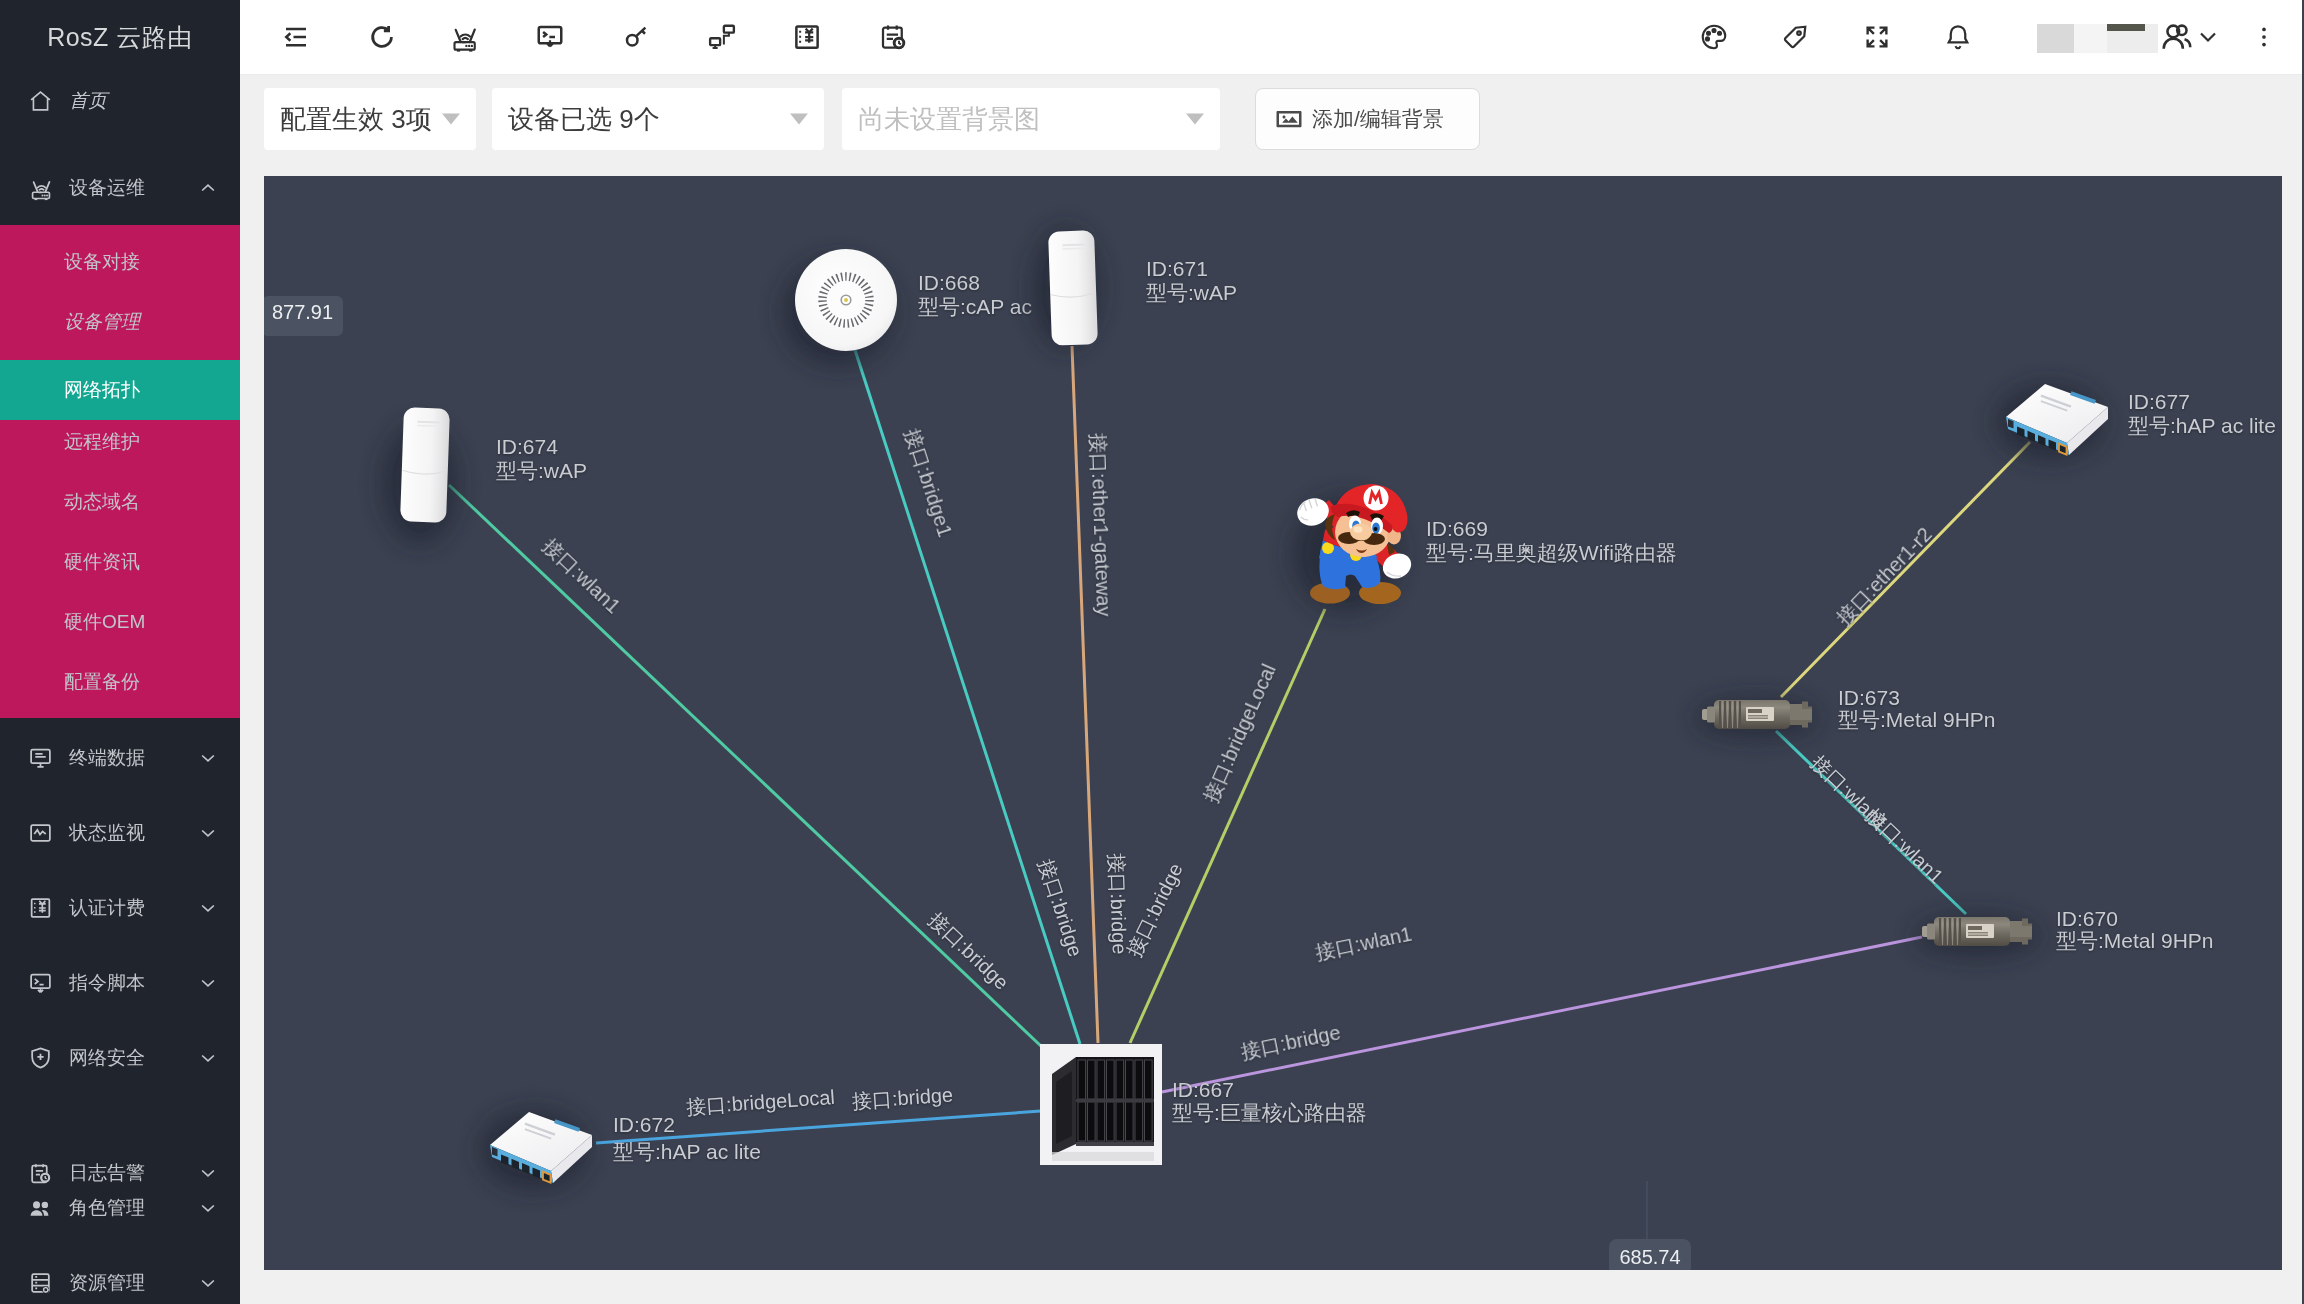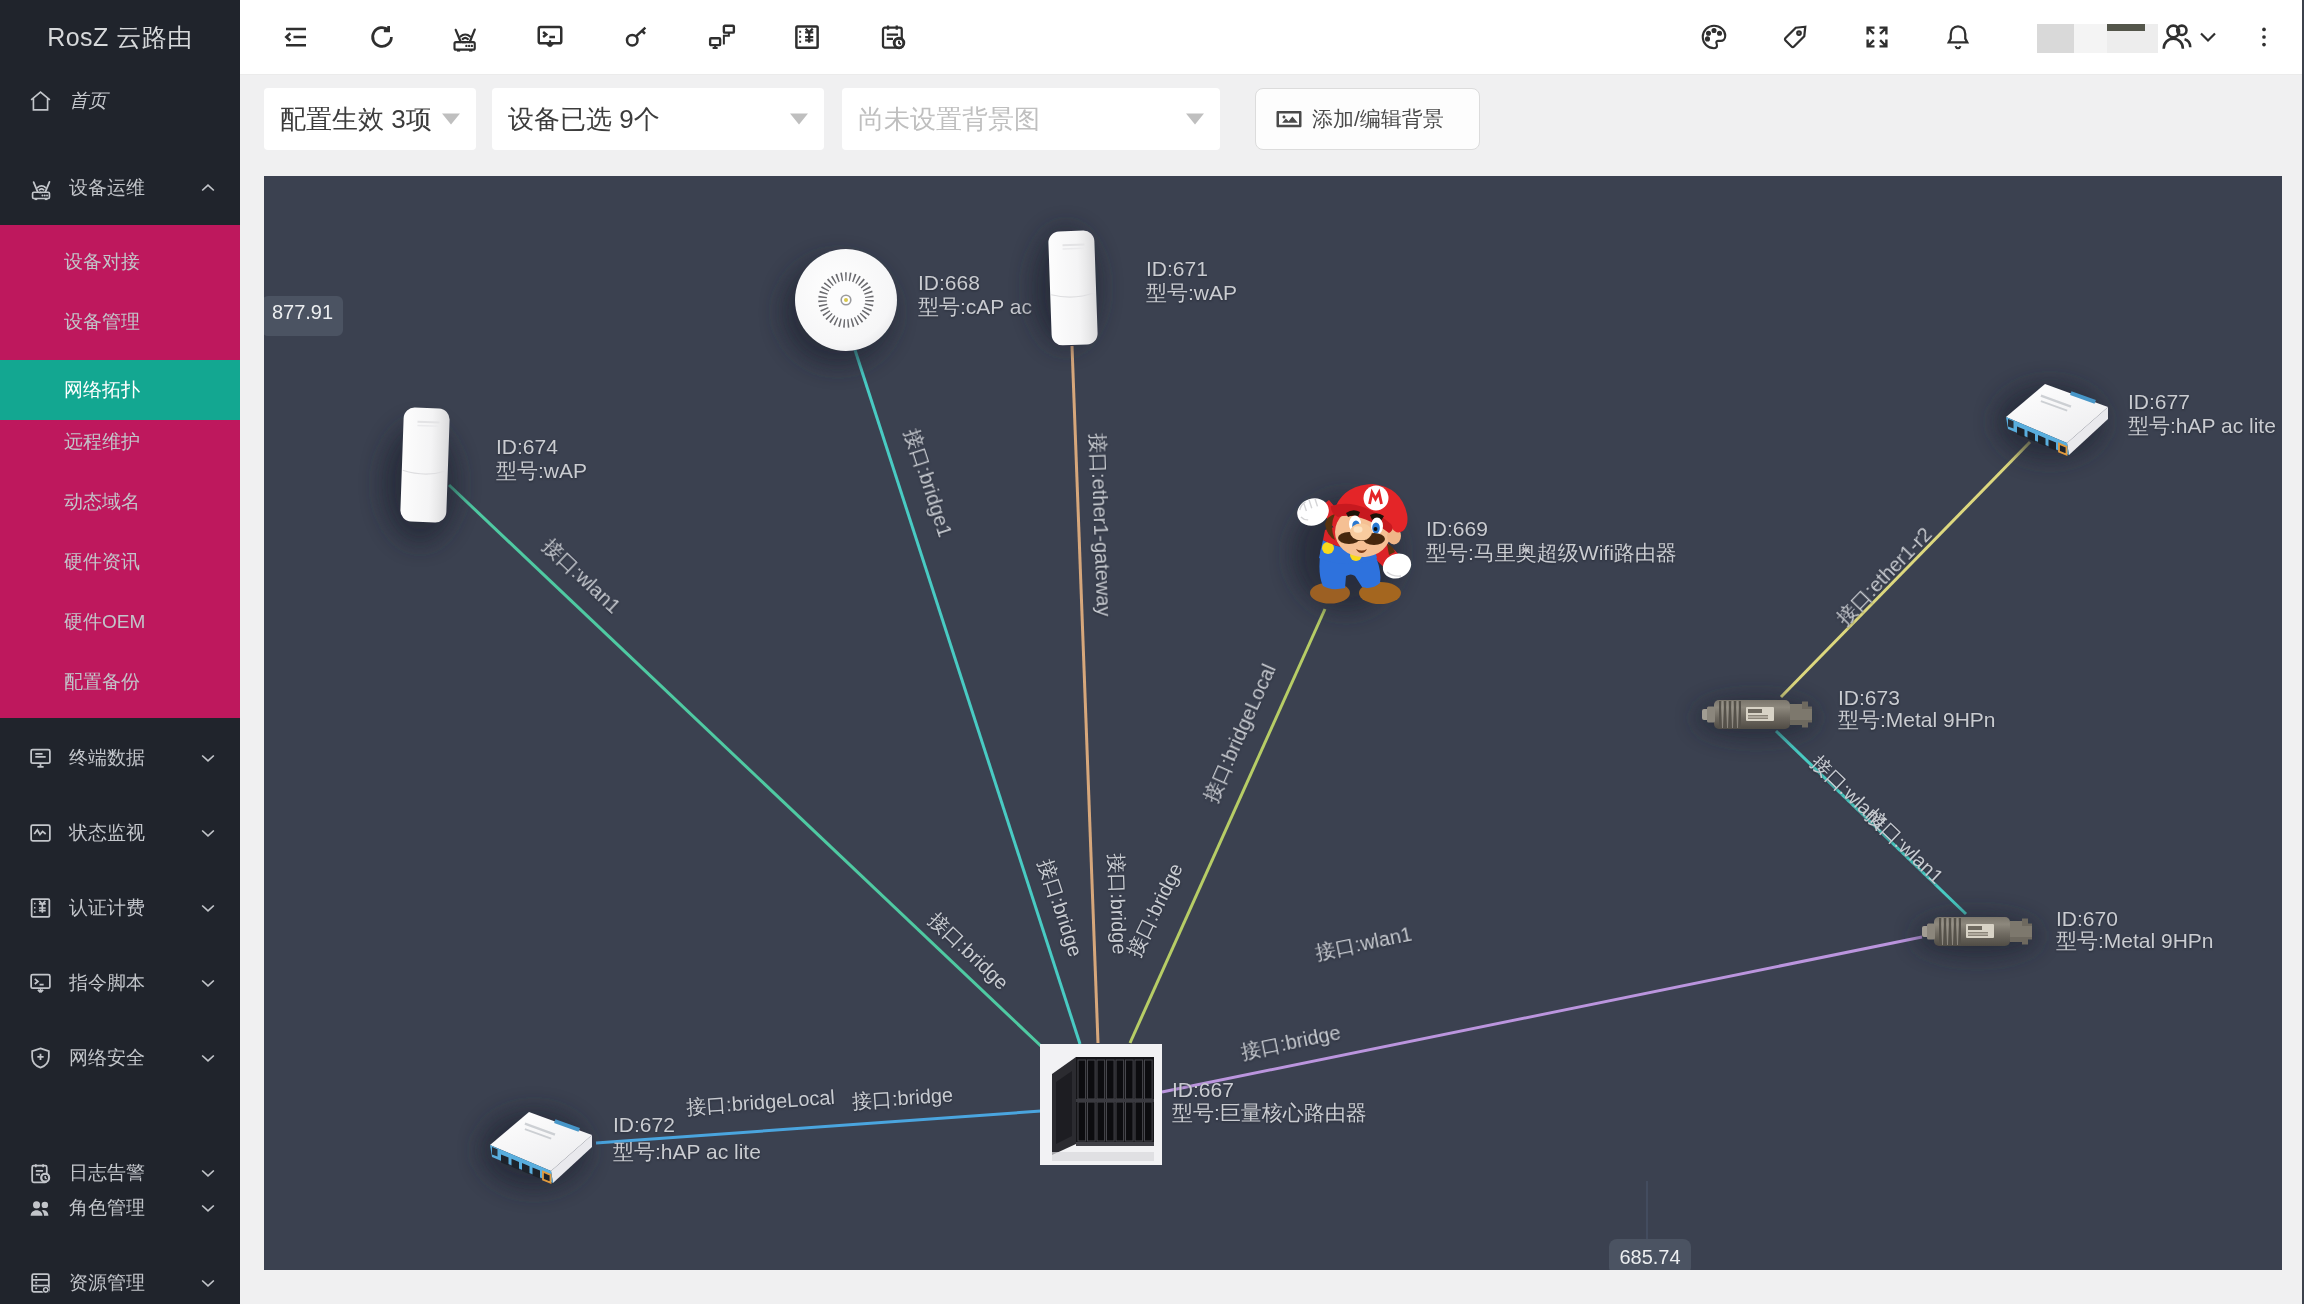--- a/index.html
+++ b/index.html
@@ -62,21 +62,21 @@
         </svg>
       <span class="tx">设备运维</span>
       <svg class="ar" viewBox="0 0 24 24" fill="none" stroke="#c2c5ca" stroke-width="2">
           <path d="M5 15 L12 8.5 L19 15"></path>
         </svg>
     </div>
     <div id="submenu">
       <div class="sitem" style="top:7px;">
           <span class="tx">设备对接</span>
         </div>
-      <div class="sitem" style="top:67px;">
+      <div class="sitem" style="top:67px;font-style:italic;">
           <span class="tx">设备管理</span>
         </div>
       <div class="sitem active" style="top:127px;">
           <span class="tx">网络拓扑</span>
         </div>
       <div class="sitem" style="top:187px;">
           <span class="tx">远程维护</span>
         </div>
       <div class="sitem" style="top:247px;">
           <span class="tx">动态域名</span>

